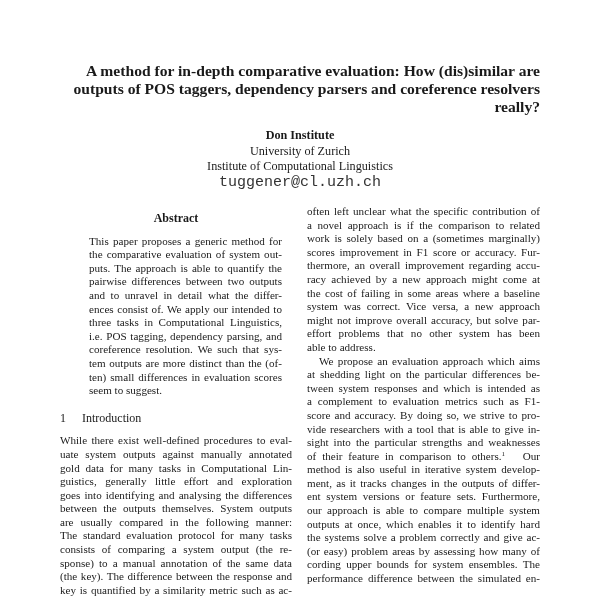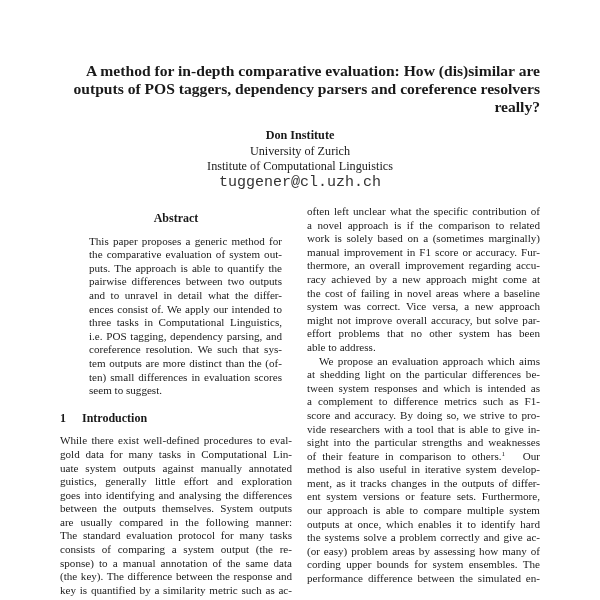--- a/index.html
+++ b/index.html
@@ -6,21 +6,21 @@
   body { width: 600px; height: 600px; overflow: hidden; position: relative; color: #1a1a1a; font-family: "Liberation Serif", "DejaVu Serif", serif; }
   .title { position: absolute; left: 60px; top: 62px; width: 480px; text-align: right; font-weight: bold; font-size: 15.6px; line-height: 18px; }
   .author-block { position: absolute; left: 60px; top: 128px; width: 480px; text-align: center; font-size: 12.2px; line-height: 15.5px; }
   .author-name { font-weight: bold; }
   .email { font-family: "Liberation Mono", "DejaVu Sans Mono", monospace; font-size: 15px; color: #333; }
   .col { position: absolute; font-size: 11.1px; line-height: 13.6px; text-align: justify; }
   .col-left { left: 60px; top: 212px; width: 232px; }
   .col-right { left: 307px; top: 205px; width: 233px; }
   .abstract-heading { text-align: center; font-weight: bold; font-size: 12px; margin: 0 0 9px 0; }
   .abstract-body { margin: 0 10px 0 29px; width: 193px; }
-  .section-heading { font-weight: bold; font-size: 12px; margin: 14px 0 9px 0; }
+  .section-heading { font-weight: normal; font-size: 12px; margin: 14px 0 9px 0; }
   .section-heading .num { display: inline-block; width: 22px; }
   .line { display: block; text-align: justify; text-align-last: justify; white-space: nowrap; }
   .line.last { text-align-last: left; }
   sup { font-size: 7px; line-height: 0; vertical-align: 4px; }
 </style>
 </head>
 <body>
 
 <div class="title">
   <div>A method for in-depth comparative evaluation: How (dis)similar are</div>
@@ -50,53 +50,53 @@
     <span class="line">tem outputs are more distinct than the (of-</span>
     <span class="line">ten) small differences in evaluation scores</span>
     <span class="line last">seem to suggest.</span>
   </div>
 
   <div class="section-heading">
     <span class="num">1</span><span>Introduction</span>
   </div>
   <div>
     <span class="line">While there exist well-defined procedures to eval-</span>
+    <span class="line">uate system outputs against manually annotated</span>
     <span class="line">gold data for many tasks in Computational Lin-</span>
-    <span class="line">uate system outputs against manually annotated</span>
     <span class="line">guistics, generally little effort and exploration</span>
     <span class="line">goes into identifying and analysing the differences</span>
     <span class="line">between the outputs themselves.  System outputs</span>
     <span class="line">are usually compared in the following manner:</span>
     <span class="line">The standard evaluation protocol for many tasks</span>
     <span class="line">consists of comparing a system output (the re-</span>
     <span class="line">sponse) to a manual annotation of the same data</span>
     <span class="line">(the key). The difference between the response and</span>
     <span class="line">key is quantified by a similarity metric such as ac-</span>
   </div>
 </div>
 
 <div class="col col-right">
   <div>
     <span class="line">often left unclear what the specific contribution of</span>
     <span class="line">a novel approach is if the comparison to related</span>
     <span class="line">work is solely based on a (sometimes marginally)</span>
-    <span class="line">manual improvement in F1 score or accuracy.  Fur-</span>
+    <span class="line">scores improvement in F1 score or accuracy.  Fur-</span>
     <span class="line">thermore, an overall improvement regarding accu-</span>
     <span class="line">racy achieved by a new approach might come at</span>
-    <span class="line">the cost of failing in novel areas where a baseline</span>
+    <span class="line">the cost of failing in some areas where a baseline</span>
     <span class="line">system was correct.  Vice versa, a new approach</span>
     <span class="line">might not improve overall accuracy, but solve par-</span>
     <span class="line">effort problems that no other system has been</span>
     <span class="line last">able to address.</span>
   </div>
   <div>
     <span class="line" style="padding-left:12px">We propose an evaluation approach which aims</span>
     <span class="line">at shedding light on the particular differences be-</span>
     <span class="line">tween system responses and which is intended as</span>
-    <span class="line">a complement to difference metrics such as F1-</span>
+    <span class="line">a complement to evaluation metrics such as F1-</span>
     <span class="line">score and accuracy. By doing so, we strive to pro-</span>
     <span class="line">vide researchers with a tool that is able to give in-</span>
     <span class="line">sight into the particular strengths and weaknesses</span>
     <span class="line"><span>of their feature in comparison to others.</span><sup>1</sup>&nbsp;&nbsp;&nbsp;<span>Our</span></span>
     <span class="line">method is also useful in iterative system develop-</span>
     <span class="line">ment, as it tracks changes in the outputs of differ-</span>
     <span class="line">ent system versions or feature sets. Furthermore,</span>
     <span class="line">our approach is able to compare multiple system</span>
     <span class="line">outputs at once, which enables it to identify hard</span>
     <span class="line">the systems solve a problem correctly and give ac-</span>

